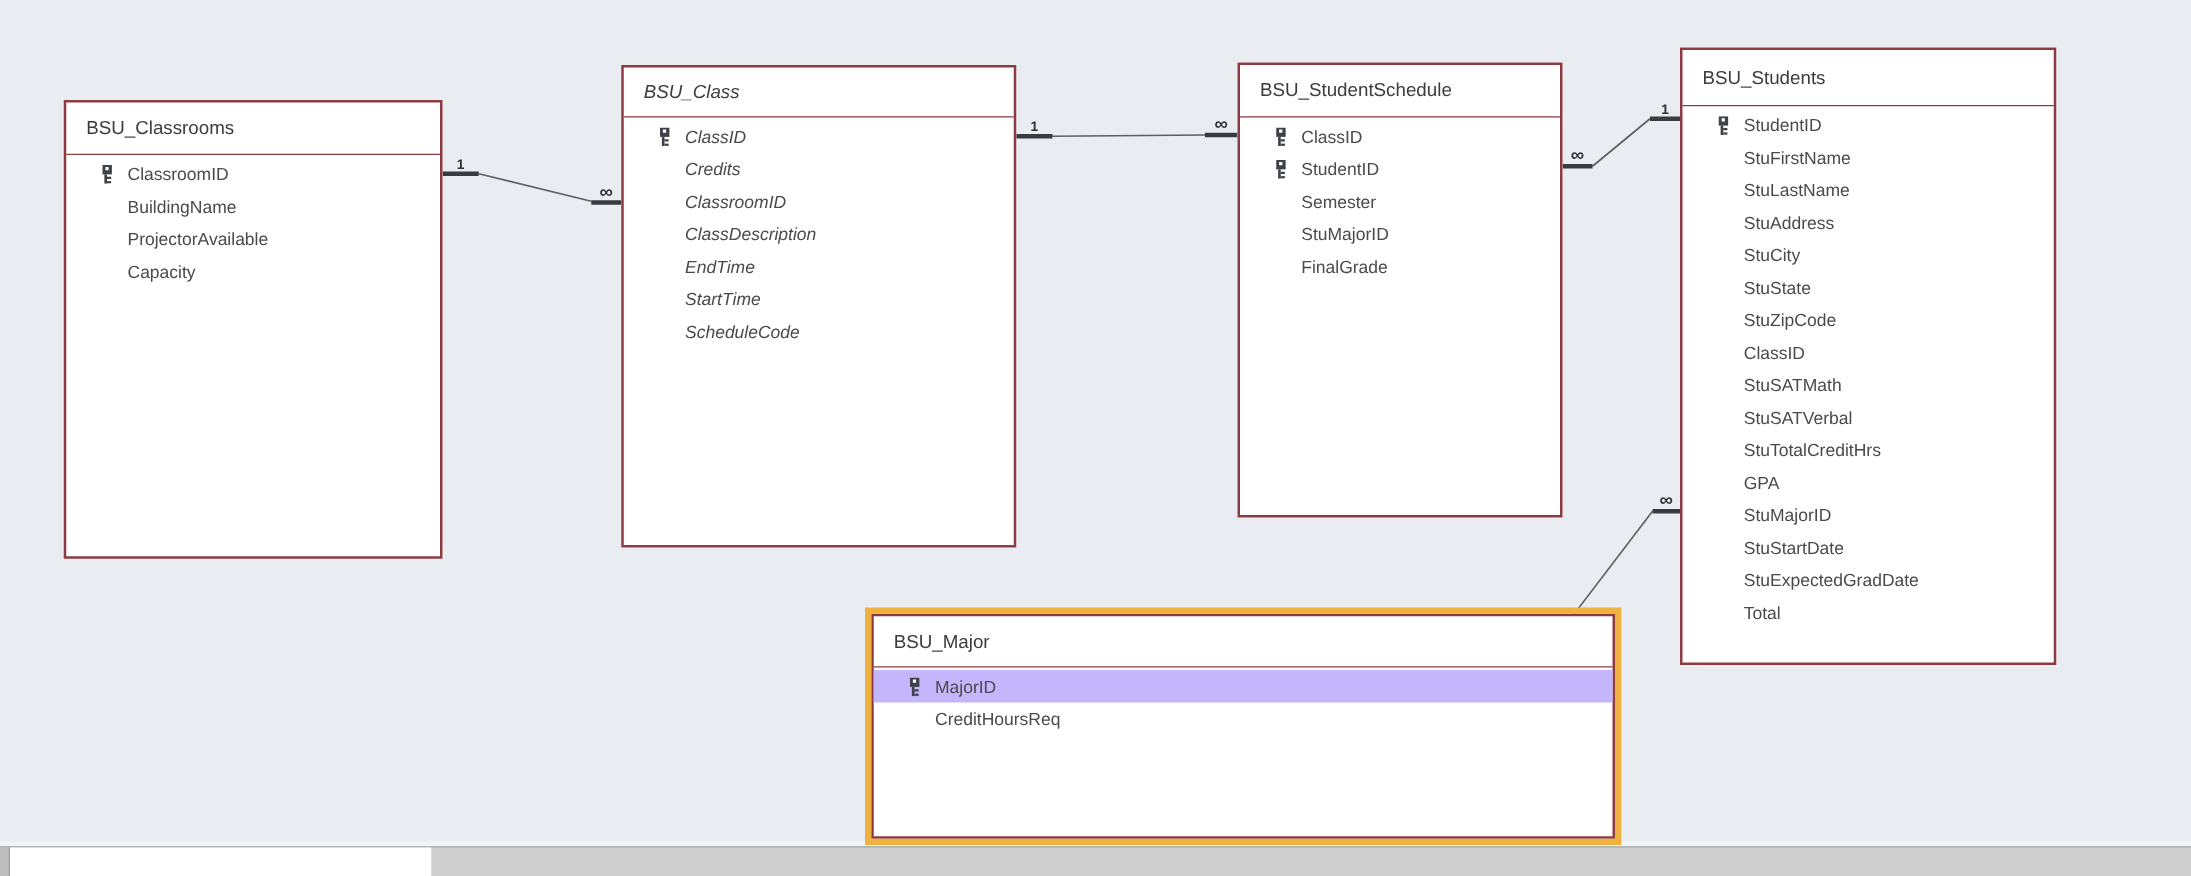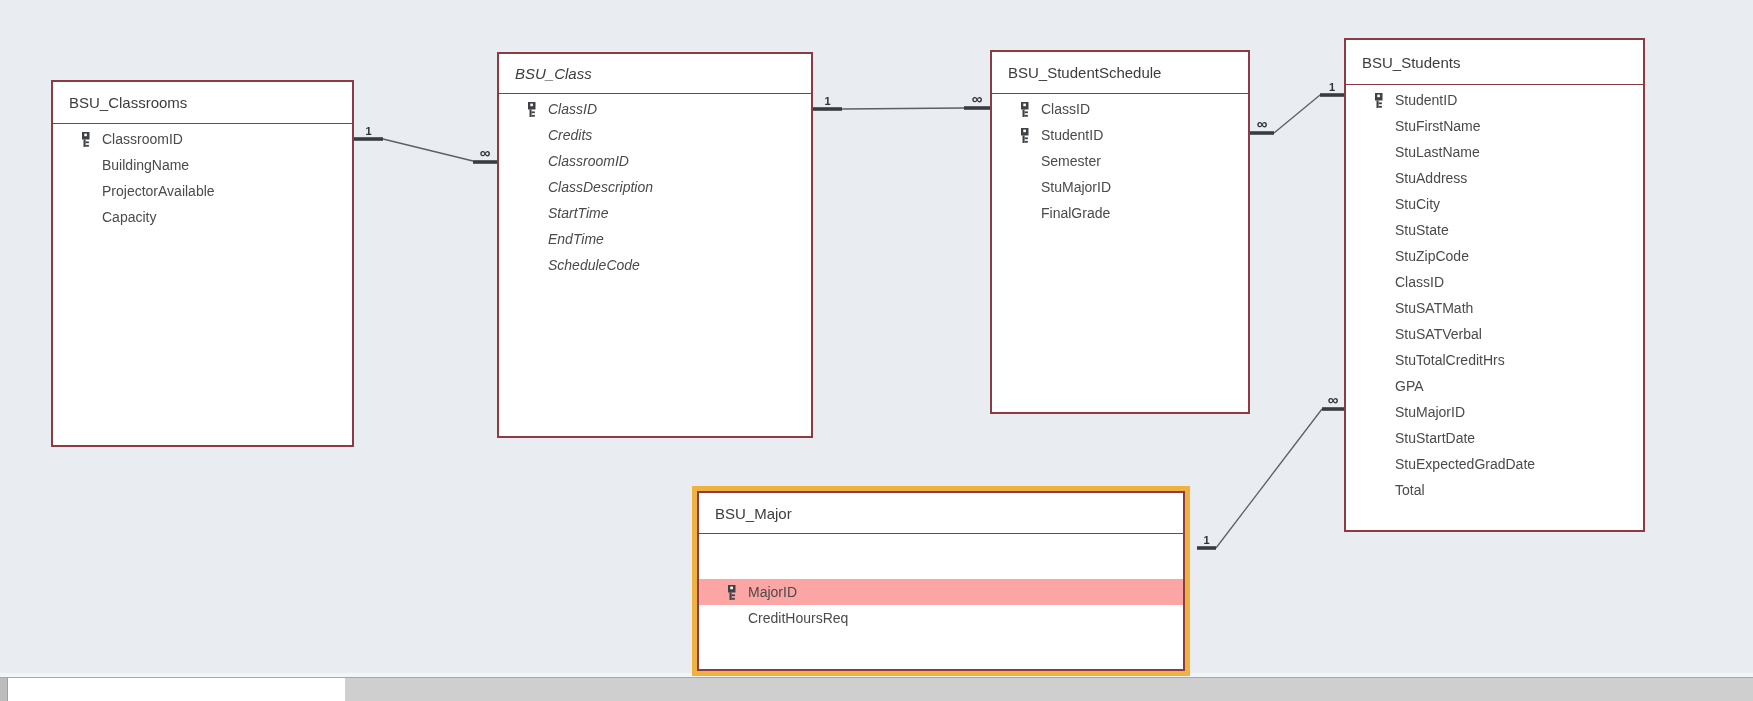--- a/index.html
+++ b/index.html
@@ -17,21 +17,21 @@
     box-sizing:border-box; border-bottom:1px solid #8d3b43;
     display:flex; align-items:center; padding-left:16px;
   }
   .table-title{
     font-size:15px; color:#3c3c3c; white-space:nowrap;
   }
   .table-fields{padding-top:2px;}
   .field-row{
     height:26px; display:flex; align-items:center;
   }
-  .field-row.highlight{background:#fca5a5;margin-top:43px;}
+  .field-row.highlight{background:#c4b5fd;}
   .key-slot{
     margin-left:27px; width:13px; display:inline-flex; align-items:center;
     flex:0 0 13px;
   }
   .field-label{
     margin-left:9px; font-size:14px; color:#4a4a4a; white-space:nowrap;
   }
 
   #rel-svg{position:absolute; left:0; top:0; pointer-events:none;}
   #rel-svg .rel-line{pointer-events:stroke;}
@@ -126,25 +126,25 @@
         <div class="field-row">
           <span class="key-slot"></span>
           <span class="field-label">ClassroomID</span>
         </div>
         <div class="field-row">
           <span class="key-slot"></span>
           <span class="field-label">ClassDescription</span>
         </div>
         <div class="field-row">
           <span class="key-slot"></span>
+          <span class="field-label">EndTime</span>
+        </div>
+        <div class="field-row">
+          <span class="key-slot"></span>
           <span class="field-label">StartTime</span>
-        </div>
-        <div class="field-row">
-          <span class="key-slot"></span>
-          <span class="field-label">EndTime</span>
         </div>
         <div class="field-row">
           <span class="key-slot"></span>
           <span class="field-label">ScheduleCode</span>
         </div>
       </div>
     </div>
     <div class="table-card" style="left: 990px; top: 50px; width: 260px; height: 364px;">
       <div class="table-header" style="height: 42px;">
         <span class="table-title">BSU_StudentSchedule</span>
@@ -260,21 +260,21 @@
         <div class="field-row">
           <span class="key-slot"></span>
           <span class="field-label">StuExpectedGradDate</span>
         </div>
         <div class="field-row">
           <span class="key-slot"></span>
           <span class="field-label">Total</span>
         </div>
       </div>
     </div>
-    <div class="table-card selected" style="left: 697px; top: 491px; width: 488px; height: 180px;">
+    <div class="table-card selected" style="left: 697px; top: 491px; width: 595px; height: 180px;">
       <div class="table-header" style="height: 41px;">
         <span class="table-title">BSU_Major</span>
       </div>
       <div class="table-fields">
         <div class="field-row highlight">
           <span class="key-slot">
             <svg width="11" height="15" viewBox="0 0 11 15" aria-hidden="true">
               <rect x="2" y="0" width="7.5" height="7.5" fill="#3e4247"></rect>
               <rect x="4.3" y="1.6" width="2.6" height="2.6" fill="#ffffff"></rect>
               <rect x="3.5" y="7.5" width="2.1" height="7.5" fill="#3e4247"></rect>

